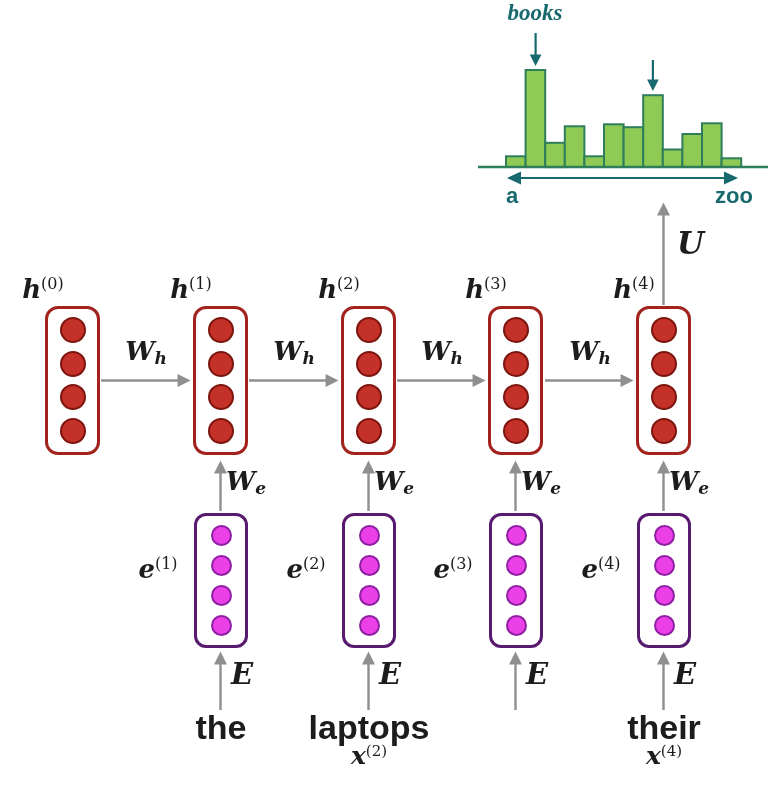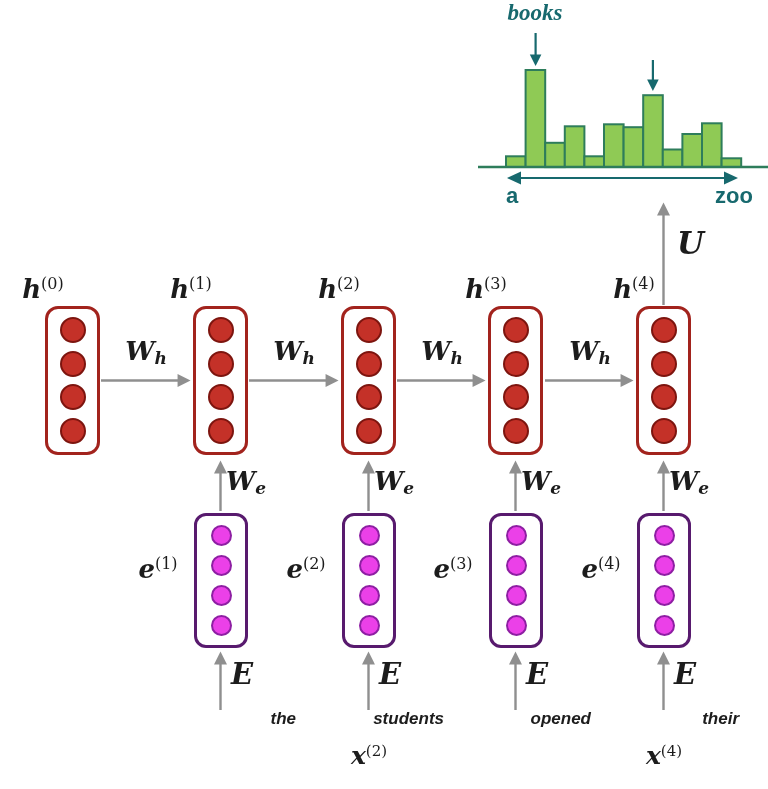--- a/index.html
+++ b/index.html
@@ -28,22 +28,22 @@
   .mi{font-style:italic;font-weight:bold;font-size:26px;}
   .sup{font-size:16px;vertical-align:9px;}
   .sub{font-style:italic;font-weight:bold;font-size:17px;vertical-align:-4px;}
   .ctr{text-align:center;}
   .rgt{text-align:center;}
   .big .mi{font-size:29px;}
   .xlbl .mi{font-size:25px;}
   .xlbl .sup{font-size:15px;vertical-align:8px;}
 
   
-  .word{position:absolute;width:150px;text-align:right;font-style:italic;font-weight:600;
-        font-size:17px;color:var(--label-black);line-height:1.05;}
+  .word{position:absolute;width:150px;text-align:center;font-weight:600;
+        font-size:34px;color:var(--label-black);line-height:1.05;}
 
   
   .tealtxt{position:absolute;color:var(--teal);text-align:center;line-height:1.0;}
   .anno{font-style:italic;font-weight:600;font-size:23px;width:140px;font-family:Liberation Serif, serif;}
   .vocab{font-size:22px;font-weight:600;}
 
   
   .gline{stroke:var(--arrow-gray);stroke-width:2.4;}
   .tline{stroke:var(--teal);stroke-width:2.2;}
   .bline{stroke:var(--bar-stroke);stroke-width:2.5;}
@@ -185,22 +185,21 @@
   <div class="math rgt" style="left:571px;top:556px;width:60px"><span class="mi">e</span><span class="sup">(4)</span></div>
 
   <div class="math big" style="left:231px;top:659px"><span class="mi">E</span></div>
   <div class="math big" style="left:379px;top:659px"><span class="mi">E</span></div>
   <div class="math big" style="left:526px;top:659px"><span class="mi">E</span></div>
   <div class="math big" style="left:674px;top:659px"><span class="mi">E</span></div>
 
   <div class="math big" style="left:677px;top:227px"><span class="mi" style="font-size:31px">U</span></div>
 
   <div class="word" style="left:146px;top:710px">the</div>
-  <div class="word" style="left:294px;top:710px">students</div>
-  <div class="word" style="left:441px;top:710px">opened</div>
+  <div class="word" style="left:294px;top:710px">laptops</div>
   <div class="word" style="left:589px;top:710px">their</div>
 
   <div class="math ctr xlbl" style="left:294px;top:743px;width:150px"><span class="mi">x</span><span class="sup">(2)</span></div>
   <div class="math ctr xlbl" style="left:589px;top:743px;width:150px"><span class="mi">x</span><span class="sup">(4)</span></div>
 
   <div class="tealtxt anno" style="left:465px;top:1px">books</div>
   <div class="tealtxt vocab" style="left:494px;top:185px;width:36px">a</div>
   <div class="tealtxt vocab" style="left:710px;top:185px;width:48px">zoo</div>
 
 </div>

